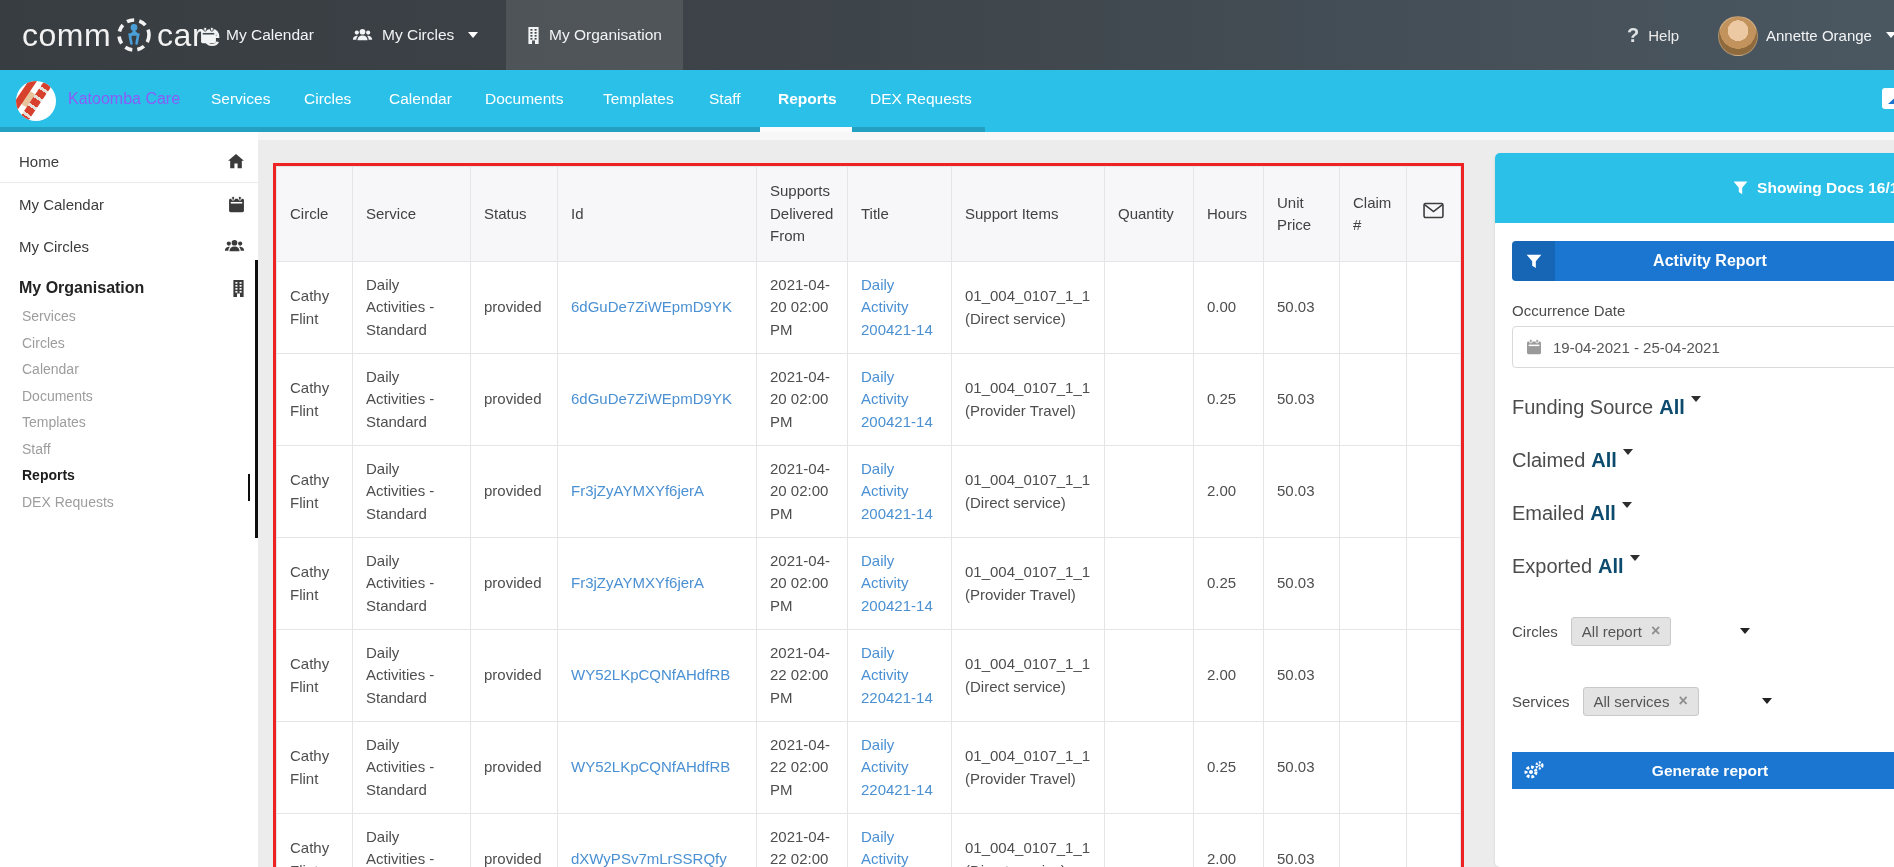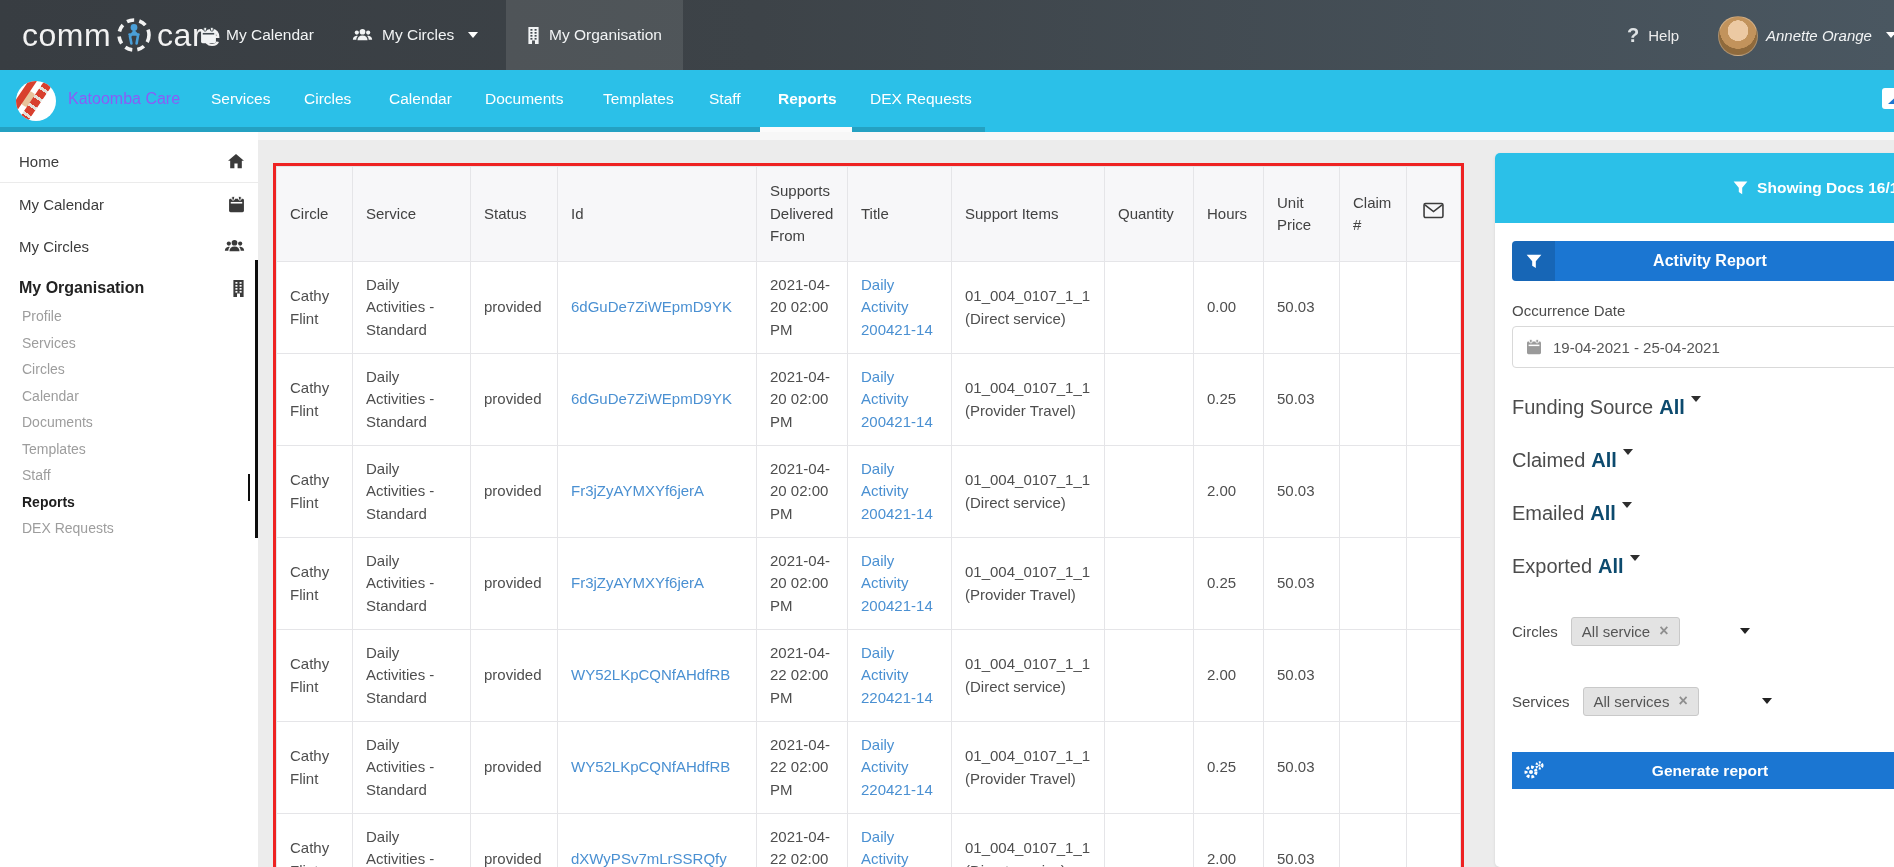--- a/index.html
+++ b/index.html
@@ -18,21 +18,21 @@
   .topnav-item:nth-of-type(1){left:200px;}
   .topnav-item:nth-of-type(2){left:352px;}
   .topnav-item.active{left:506px;width:177px;justify-content:center;background:rgba(255,255,255,.10);}
   .help{position:absolute;left:1627px;top:0;height:70px;display:flex;align-items:center;gap:9px;
     color:#ececec;font-size:15px;cursor:pointer;}
   .help .qmark{font-weight:bold;font-size:20px;color:#dfe3e5;}
   .avatar-annette{position:absolute;left:1718px;top:16px;width:38px;height:38px;border-radius:50%;
     background:radial-gradient(circle at 50% 36%,#ecc9a3 0 33%,#c2935c 34% 58%,#8f6a3c 59% 100%);
     border:1px solid rgba(255,255,255,.25);cursor:pointer;}
   .username{position:absolute;left:1766px;top:0;height:70px;display:flex;align-items:center;
-    color:#f2f4f5;font-size:15px;cursor:pointer;font-style:italic;}
+    color:#f2f4f5;font-size:15px;cursor:pointer;}
   .user-caret{position:absolute;left:1886px;top:32px;}
   .caret{display:inline-block;width:0;height:0;border-left:5px solid transparent;
     border-right:5px solid transparent;border-top:6px solid #fff;}
   
   .orgbar{position:absolute;left:0;top:70px;width:100%;height:62px;background:#2bc0e8;}
   .org-avatar{position:absolute;left:16px;top:81px;width:40px;height:40px;border-radius:50%;
     background:#fff;overflow:hidden;cursor:pointer;}
   .org-avatar::before{content:"";position:absolute;left:4px;top:10px;width:16px;height:16px;
     border-radius:50%;background:#e8c49c;}
   .org-avatar::after{content:"";position:absolute;left:15px;top:-2px;width:9px;height:46px;
@@ -247,21 +247,20 @@
             <rect x="7" y="4.7" width="1.9" height="1.6"></rect>
             <rect x="3.1" y="7.5" width="1.9" height="1.6"></rect>
             <rect x="7" y="7.5" width="1.9" height="1.6"></rect>
             <rect x="3.1" y="10.3" width="1.9" height="1.6"></rect>
             <rect x="7" y="10.3" width="1.9" height="1.6"></rect>
           </g>
         </svg>
       </span>
     </div>
     <div class="side-subs">
-      <div class="side-sub">Profile</div>
       <div class="side-sub">Services</div>
       <div class="side-sub">Circles</div>
       <div class="side-sub">Calendar</div>
       <div class="side-sub">Documents</div>
       <div class="side-sub">Templates</div>
       <div class="side-sub">Staff</div>
       <div class="side-sub active">Reports</div>
       <div class="side-sub">DEX Requests</div>
     </div>
   </aside>
@@ -457,21 +456,21 @@
         <div class="f-row">
           <span>Exported</span>
           <b>All</b>
           <span class="caret"></span>
         </div>
       </div>
     <div id="tag-rows">
         <div class="tag-row circles">
           <span>Circles</span>
           <span class="pill">
-            <span>All service</span>
+            <span>All report</span>
             <span class="x">×</span>
           </span>
           <span class="caret"></span>
         </div>
         <div class="tag-row services">
           <span>Services</span>
           <span class="pill">
             <span>All services</span>
             <span class="x">×</span>
           </span>

